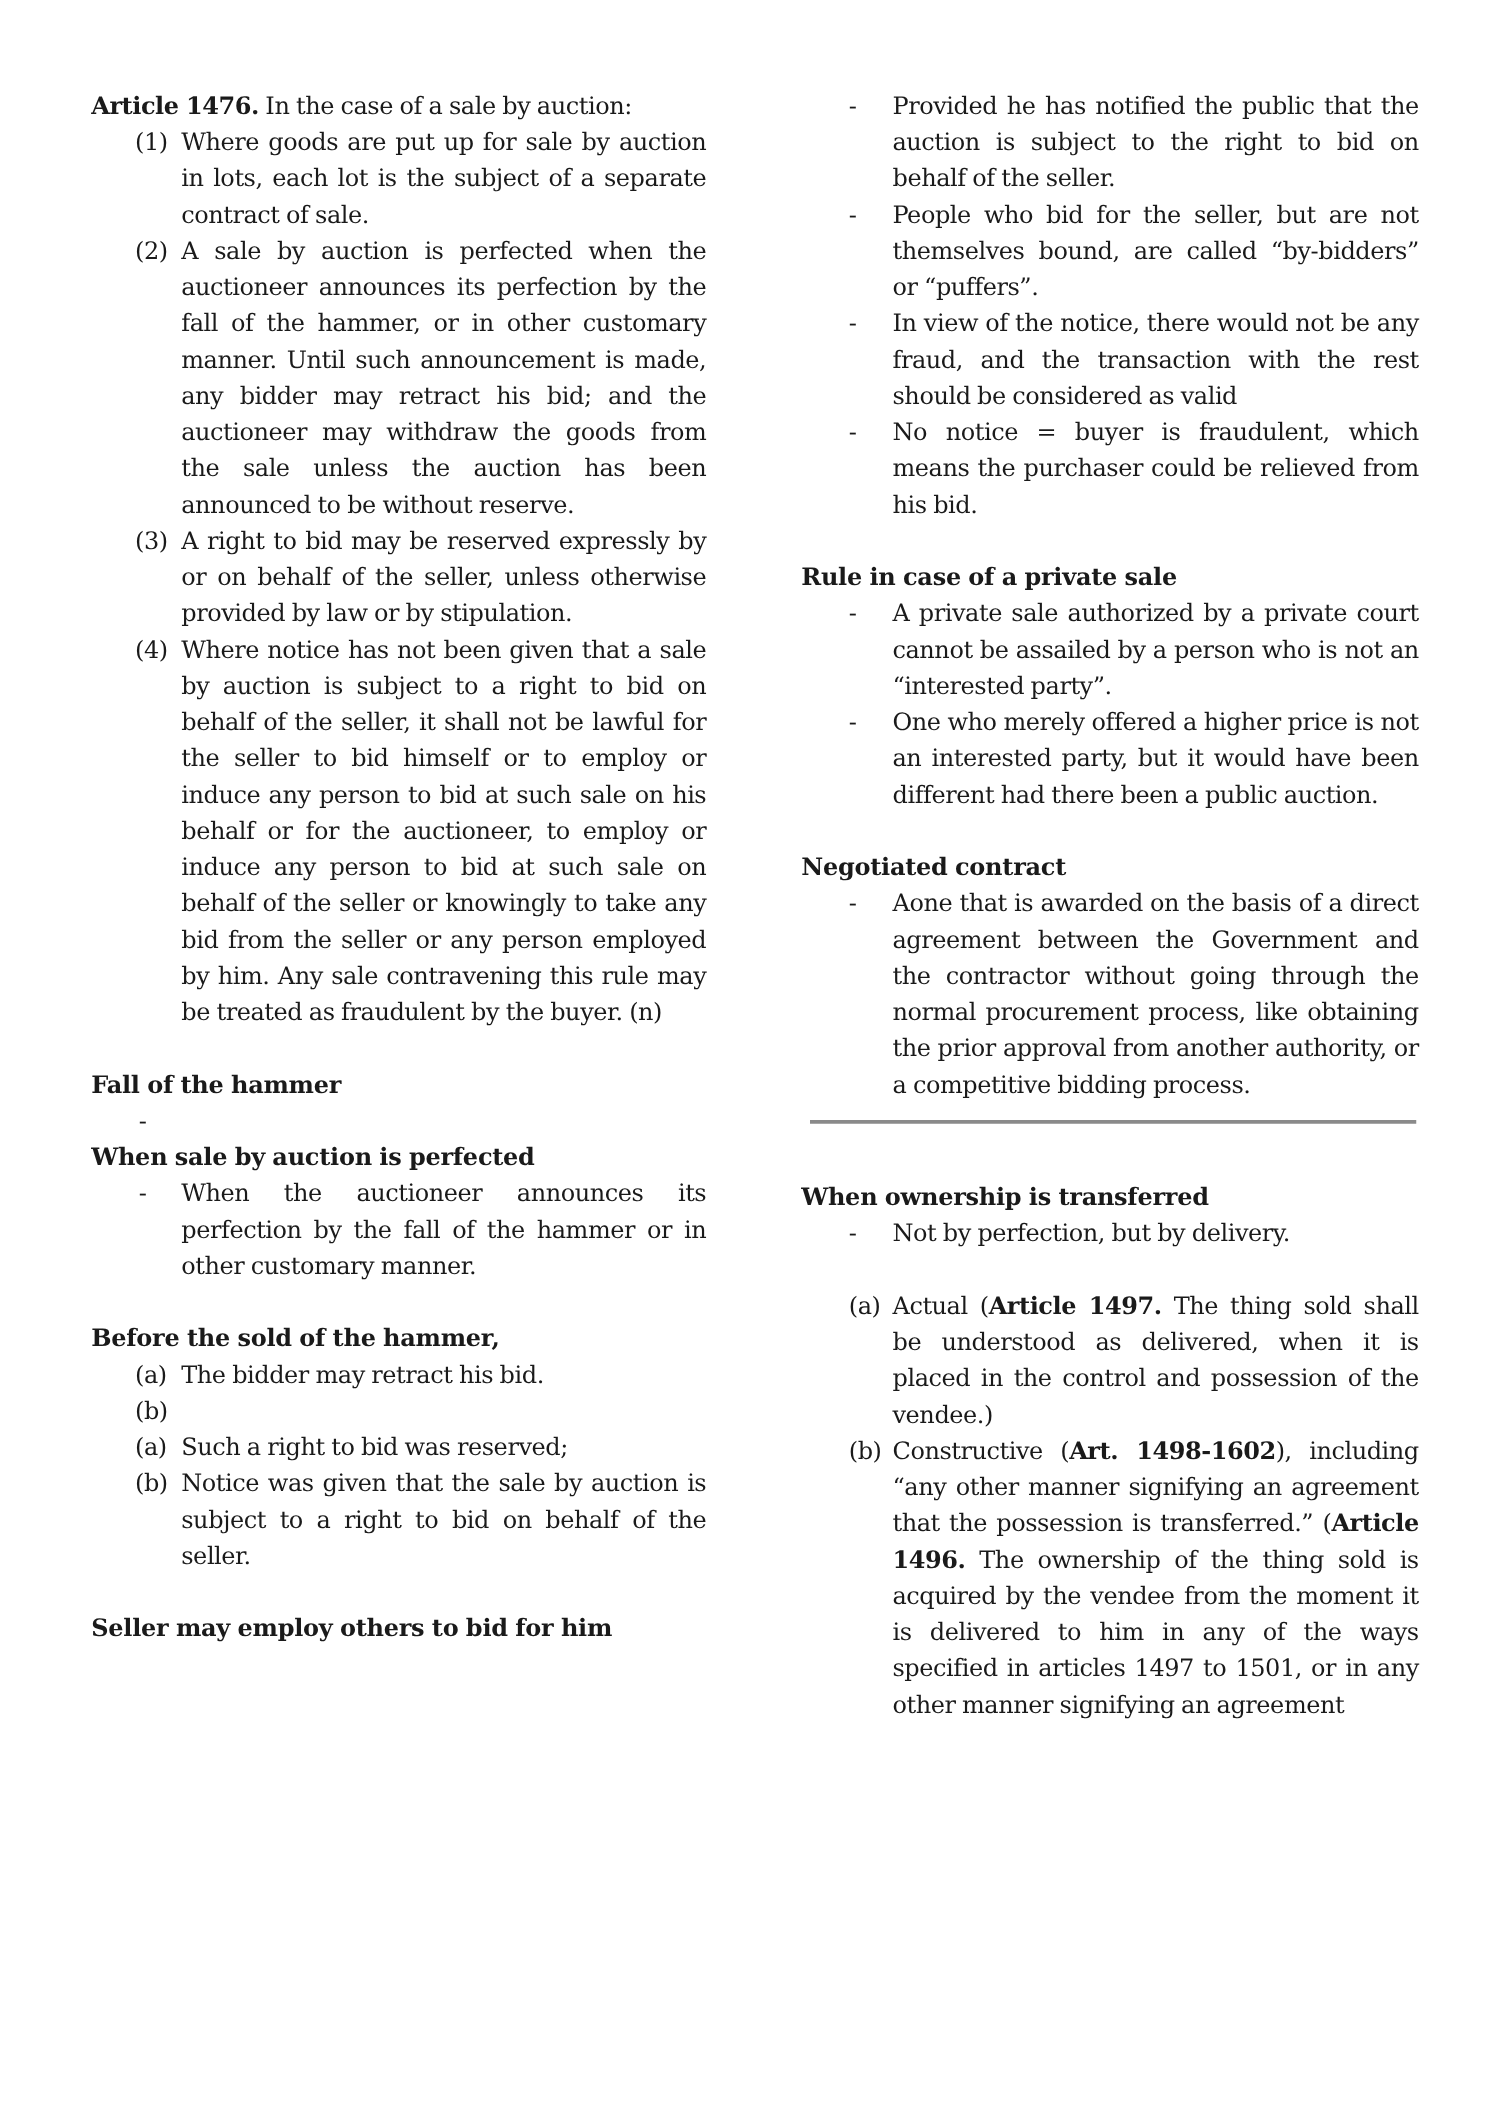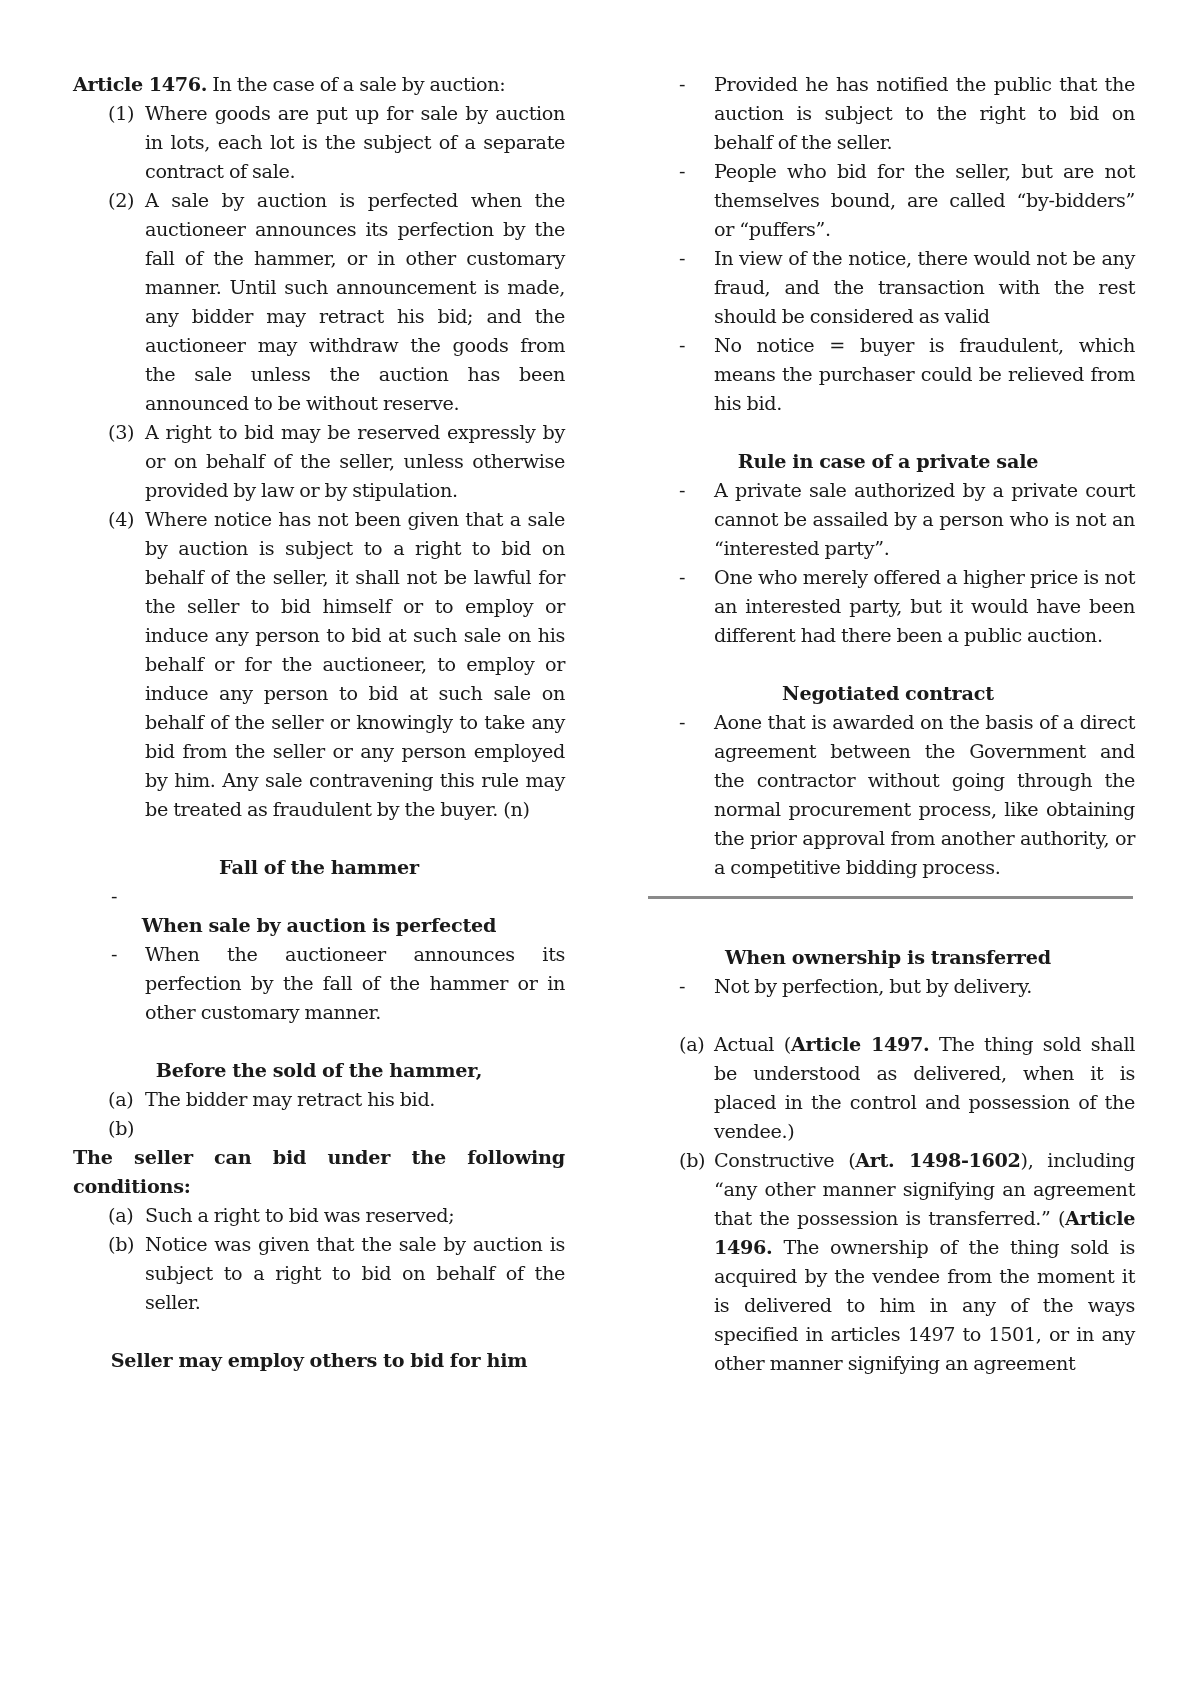--- a/index.html
+++ b/index.html
@@ -34,21 +34,21 @@
     .col-right { left: 641px; width: 494px; }
 
     p { margin: 0; text-align: justify; }
     .b { font-weight: bold; }
 
     .section { margin-bottom: 29px; }
 
     .heading {
       font-weight: bold;
       margin: 0;
-      text-align: center;
+      text-align: left;
       letter-spacing: -0.2px;
     }
     .heading.justify {
       text-align: justify;
       text-align-last: left;
     }
 
     ol.items {
       list-style: none;
       margin: 0;
@@ -124,21 +124,20 @@
 
     <div class="section">
       <p class="heading">Before the sold of the hammer,</p>
       <ol class="items">
         <li><span class="marker">(a)</span><span>The bidder may retract his bid.</span></li>
         <li><span class="marker">(b)</span></li>
       </ol>
     </div>
 
     <div class="section">
-      <p class="heading justify">The seller can bid under the following conditions:</p>
       <ol class="items">
         <li><span class="marker">(a)</span><span>Such a right to bid was reserved;</span></li>
         <li><span class="marker">(b)</span><span>Notice was given that the sale by auction is subject to a right to bid on behalf of the seller.</span></li>
       </ol>
     </div>
 
     <div>
       <p class="heading">Seller may employ others to bid for him</p>
     </div>
   </div>

